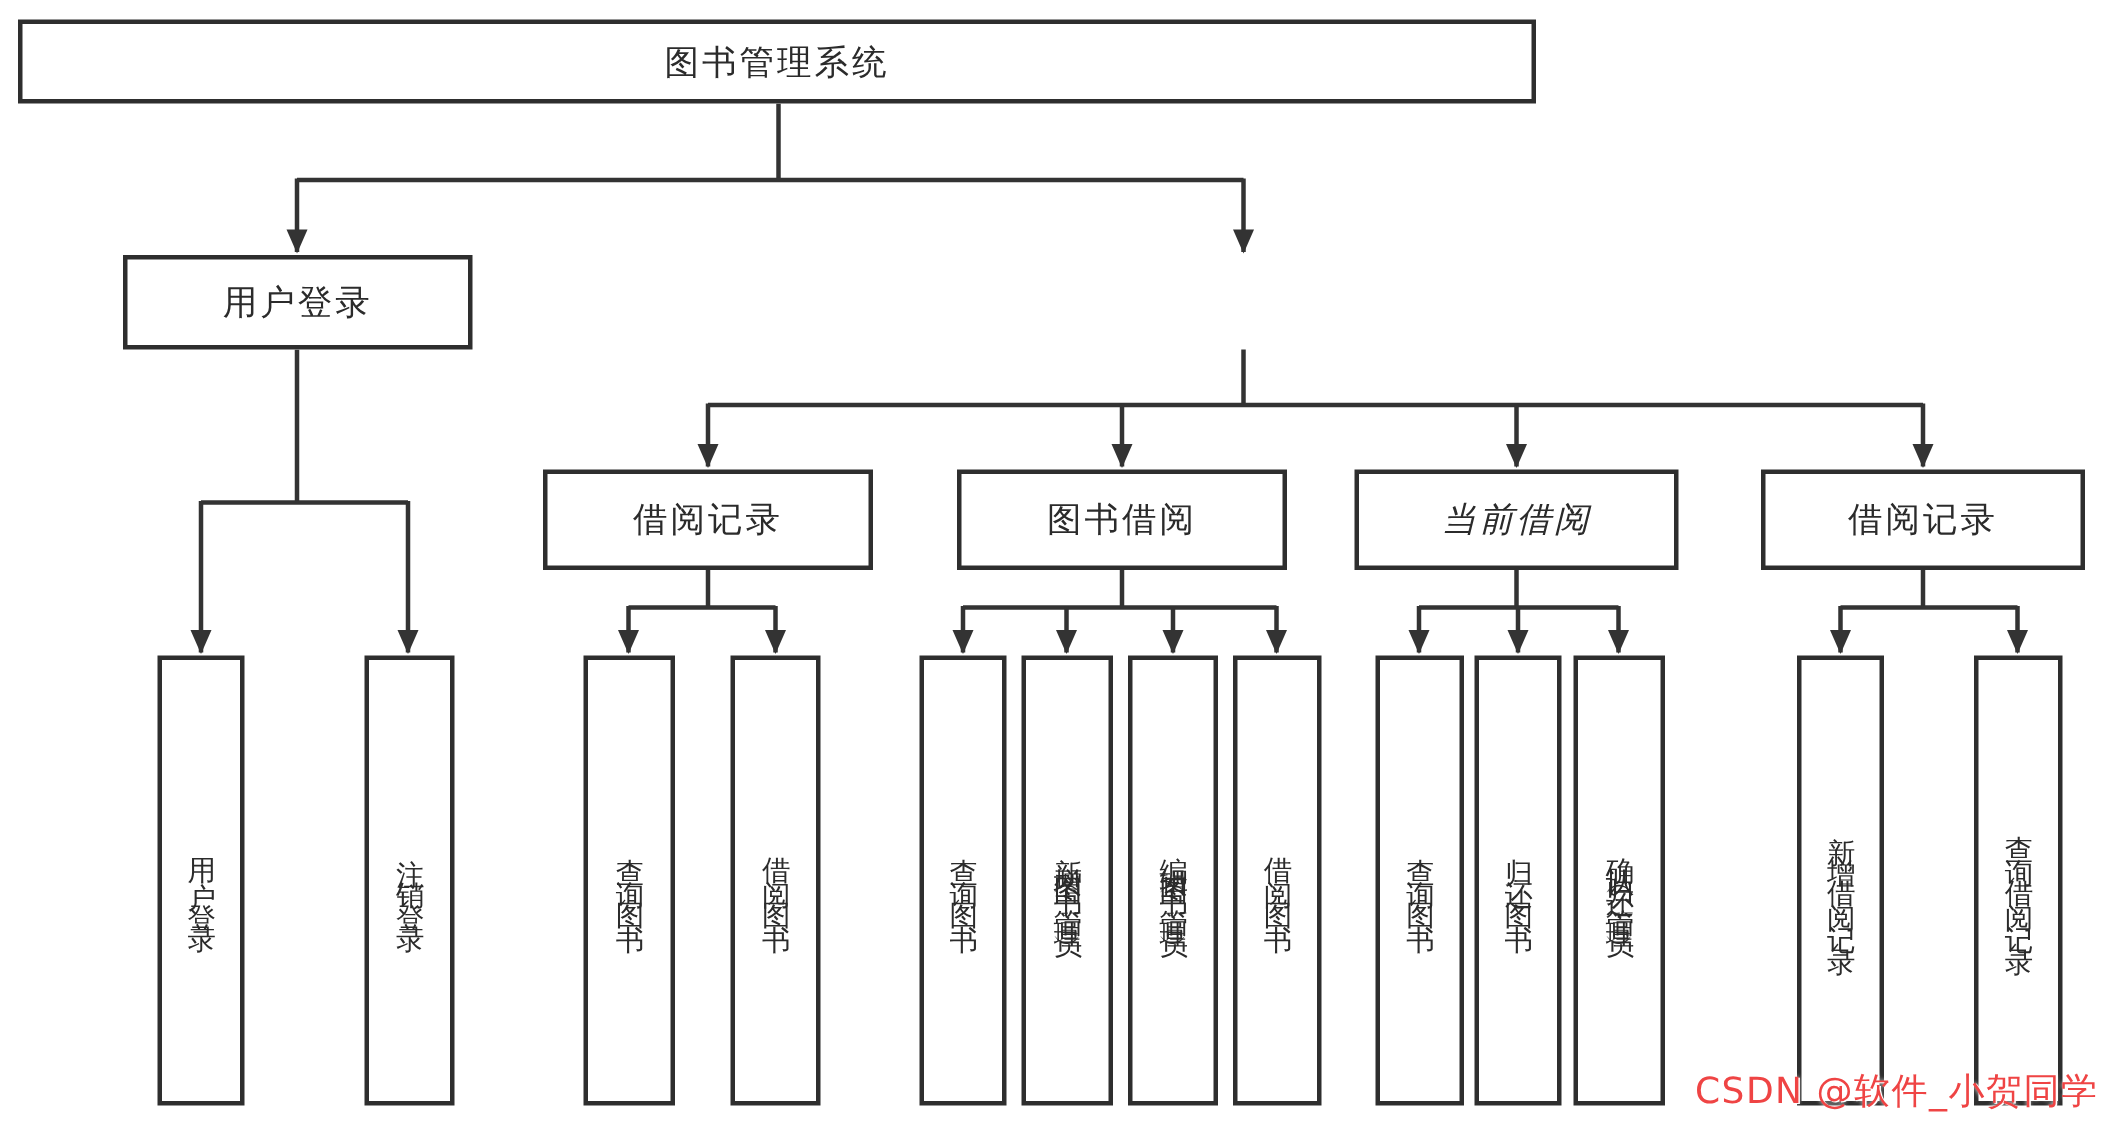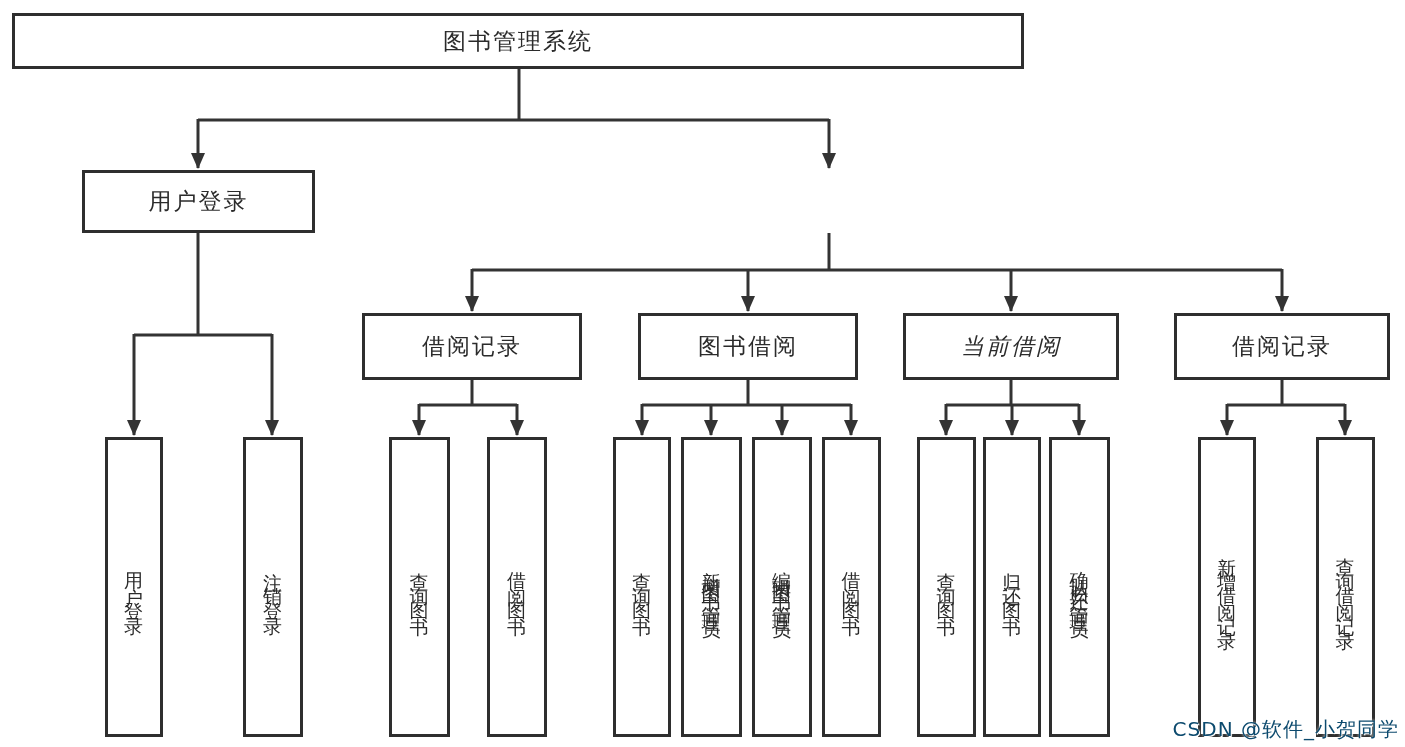--- a/index.html
+++ b/index.html
@@ -34,21 +34,21 @@
   .n-c1{left:613px;top:437px;width:58px;height:300px;}
   .n-c2{left:681px;top:437px;width:61px;height:300px;}
   .n-c3{left:752px;top:437px;width:60px;height:300px;}
   .n-c4{left:822px;top:437px;width:59px;height:300px;}
   .n-d1{left:917px;top:437px;width:59px;height:300px;}
   .n-d2{left:983px;top:437px;width:58px;height:300px;}
   .n-d3{left:1049px;top:437px;width:61px;height:300px;}
   .n-e1{left:1198px;top:437px;width:58px;height:300px;}
   .n-e2{left:1316px;top:437px;width:59px;height:300px;}
   .watermark{
-    position:absolute;right:6px;bottom:4px;font-size:20px;color:#0c4a6e;
+    position:absolute;right:6px;bottom:4px;font-size:24px;color:#ef4444;
     letter-spacing:1px;text-shadow:0 0 3px #ffffff,1px 1px 0 #ffffff;white-space:nowrap;
   }
 </style>
 </head>
 <body>
 
 <div id="stage">
 
   <svg id="wires" width="1405" height="747" viewBox="0 0 1405 747" xmlns="http://www.w3.org/2000/svg">
     <defs>

